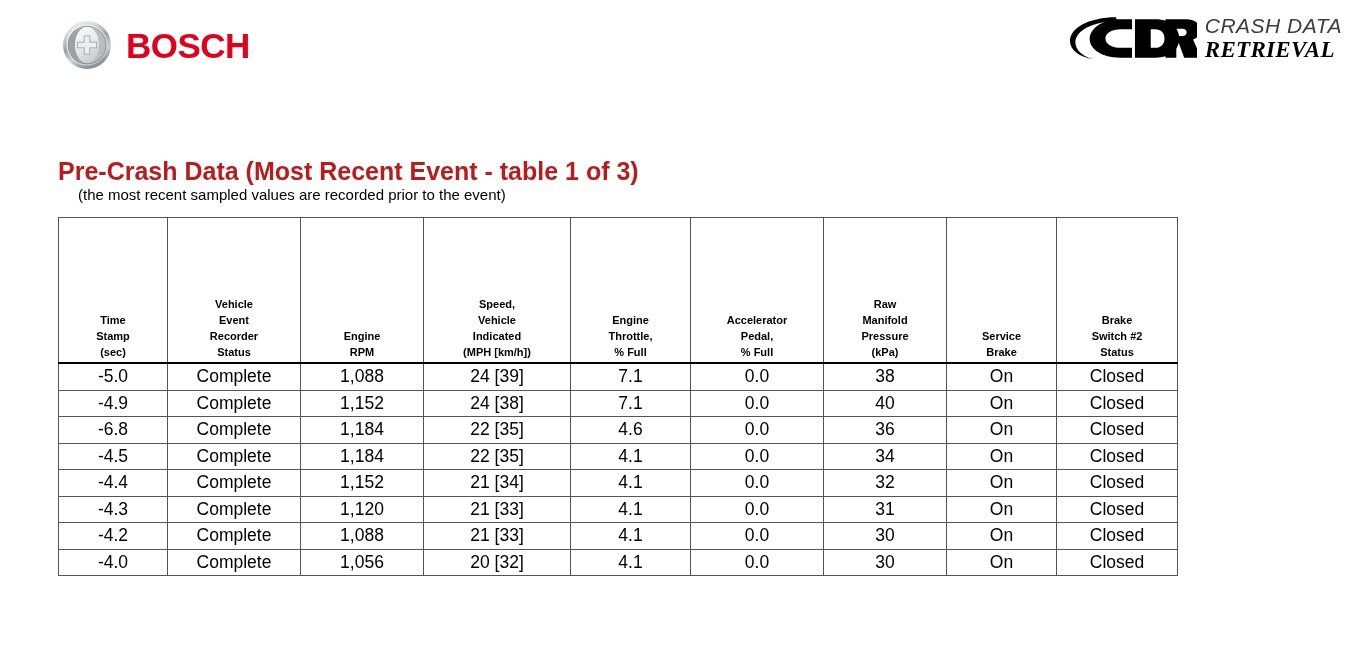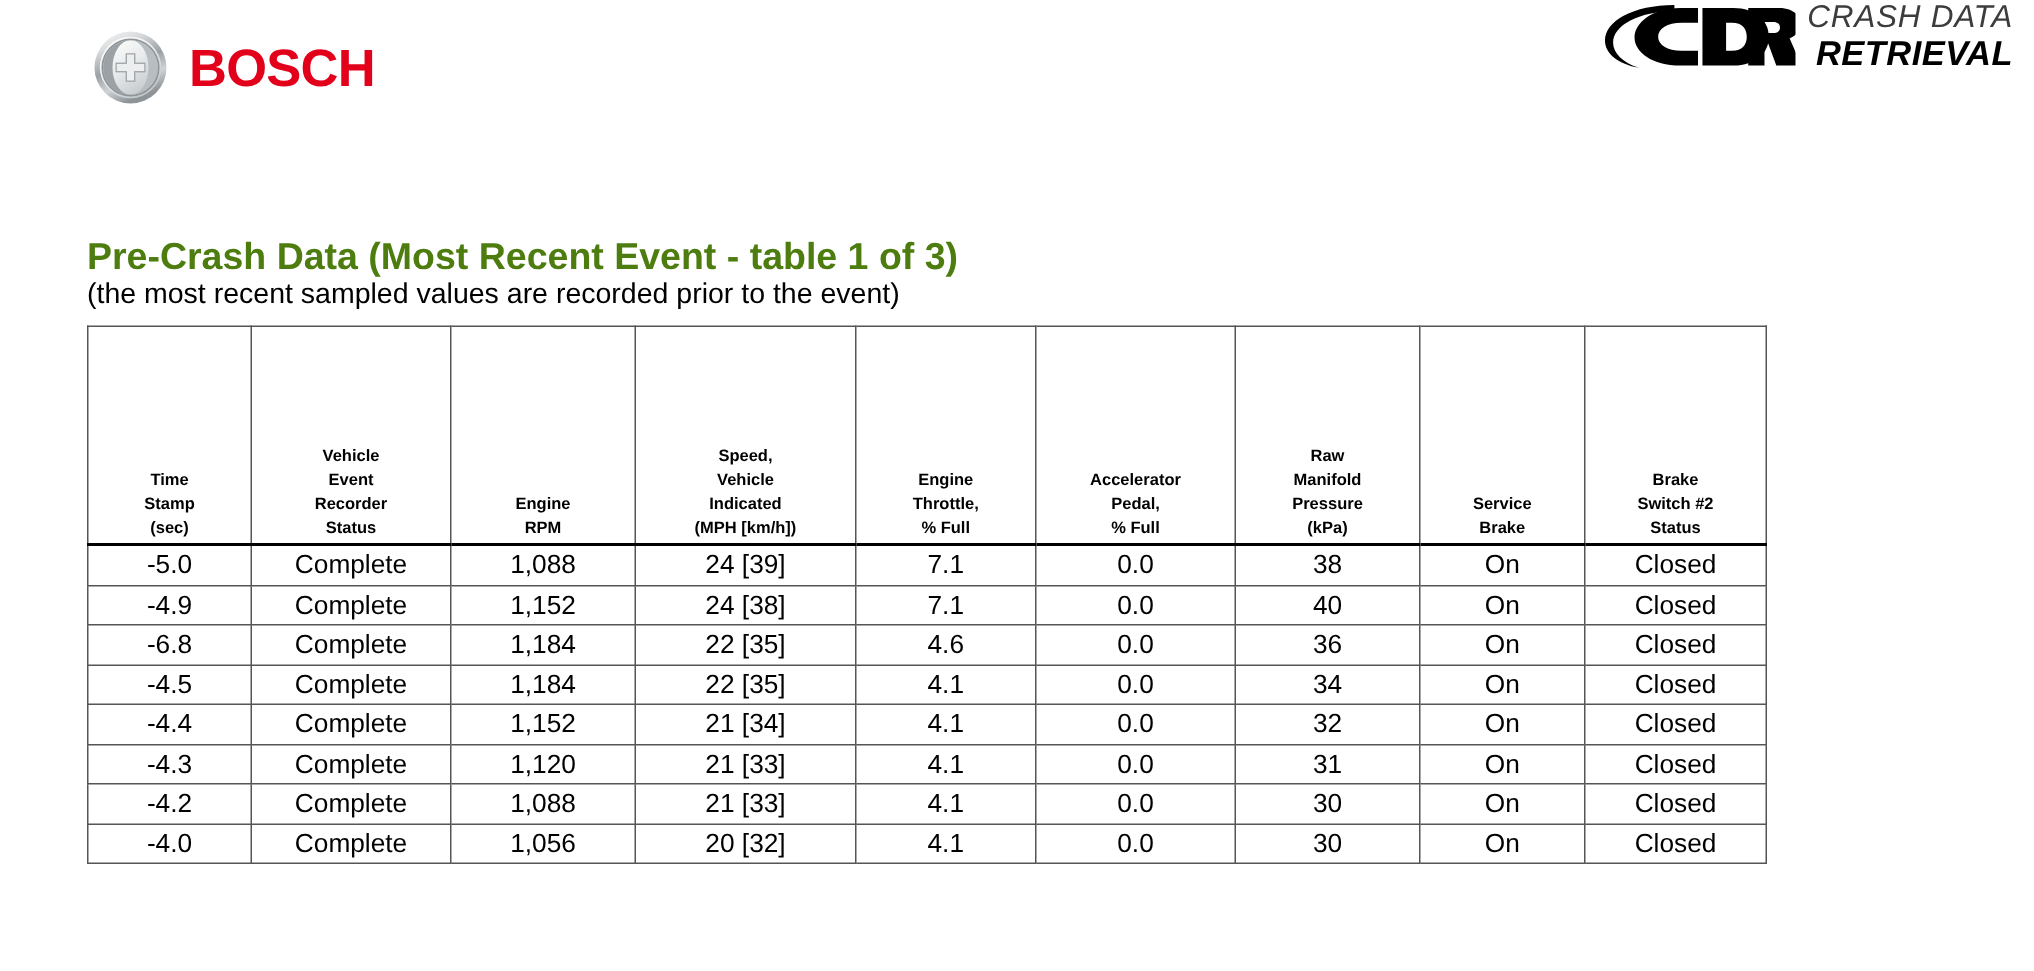--- a/index.html
+++ b/index.html
@@ -46,25 +46,24 @@
     letter-spacing: -0.5px;
     color: #e2001a;
     line-height: 1;
     white-space: nowrap;
   }
 
   
   #cdr-lockup {
     position: absolute;
     right: 14px;
-    top: 0;
+    top: 14px;
     display: flex;
     align-items: center;
     gap: 8px;
-    text-align: right;
   }
   #cdr-mark {
     width: 128px;
     height: 48px;
     flex: 0 0 auto;
   }
   #cdr-words {
     display: flex;
     flex-direction: column;
     justify-content: center;
@@ -73,21 +72,21 @@
   #cdr-words .cdr-line1 {
     font-family: "Liberation Sans", sans-serif;
     font-style: italic;
     font-weight: normal;
     font-size: 21px;
     letter-spacing: 0.5px;
     color: #3c3c3c;
     white-space: nowrap;
   }
   #cdr-words .cdr-line2 {
-    font-family: Liberation Sans, sans-serif;
+    font-family: Liberation Serif, serif;
     font-style: italic;
     font-weight: bold;
     font-size: 23px;
     letter-spacing: 0.3px;
     color: #000000;
     white-space: nowrap;
     margin-top: 2px;
   }
 
   
@@ -95,31 +94,32 @@
     position: absolute;
     left: 58px;
     top: 158px;
     width: 1240px;
   }
   #section-title {
     font-family: "Liberation Sans", sans-serif;
     font-weight: bold;
     font-size: 25px;
     line-height: 1.05;
-    color: #4d7c0f;
+    color: #b91c1c;
     white-space: nowrap;
   }
   #section-subtitle {
     font-family: "Liberation Sans", sans-serif;
     font-weight: normal;
-    font-size: 19px;
+    font-size: 15px;
     line-height: 1.08;
     color: #000;
     margin-top: 3px;
     white-space: nowrap;
+    margin-left: 20px;
   }
 
   
   #precrash-table-wrap {
     position: absolute;
     left: 58px;
     top: 217px;
     width: 1119px;
   }
   table.cdr-table {

